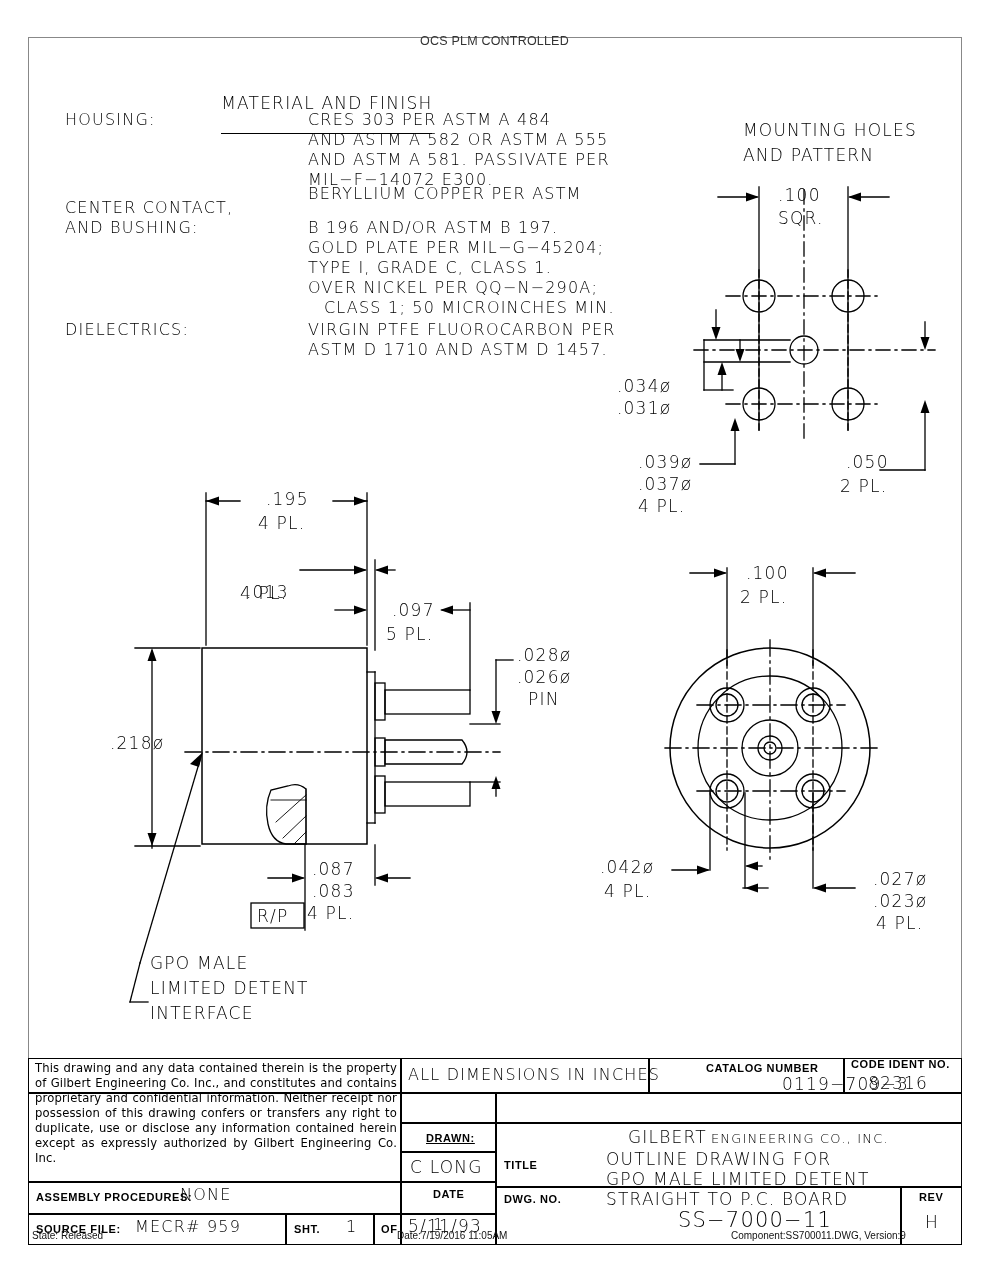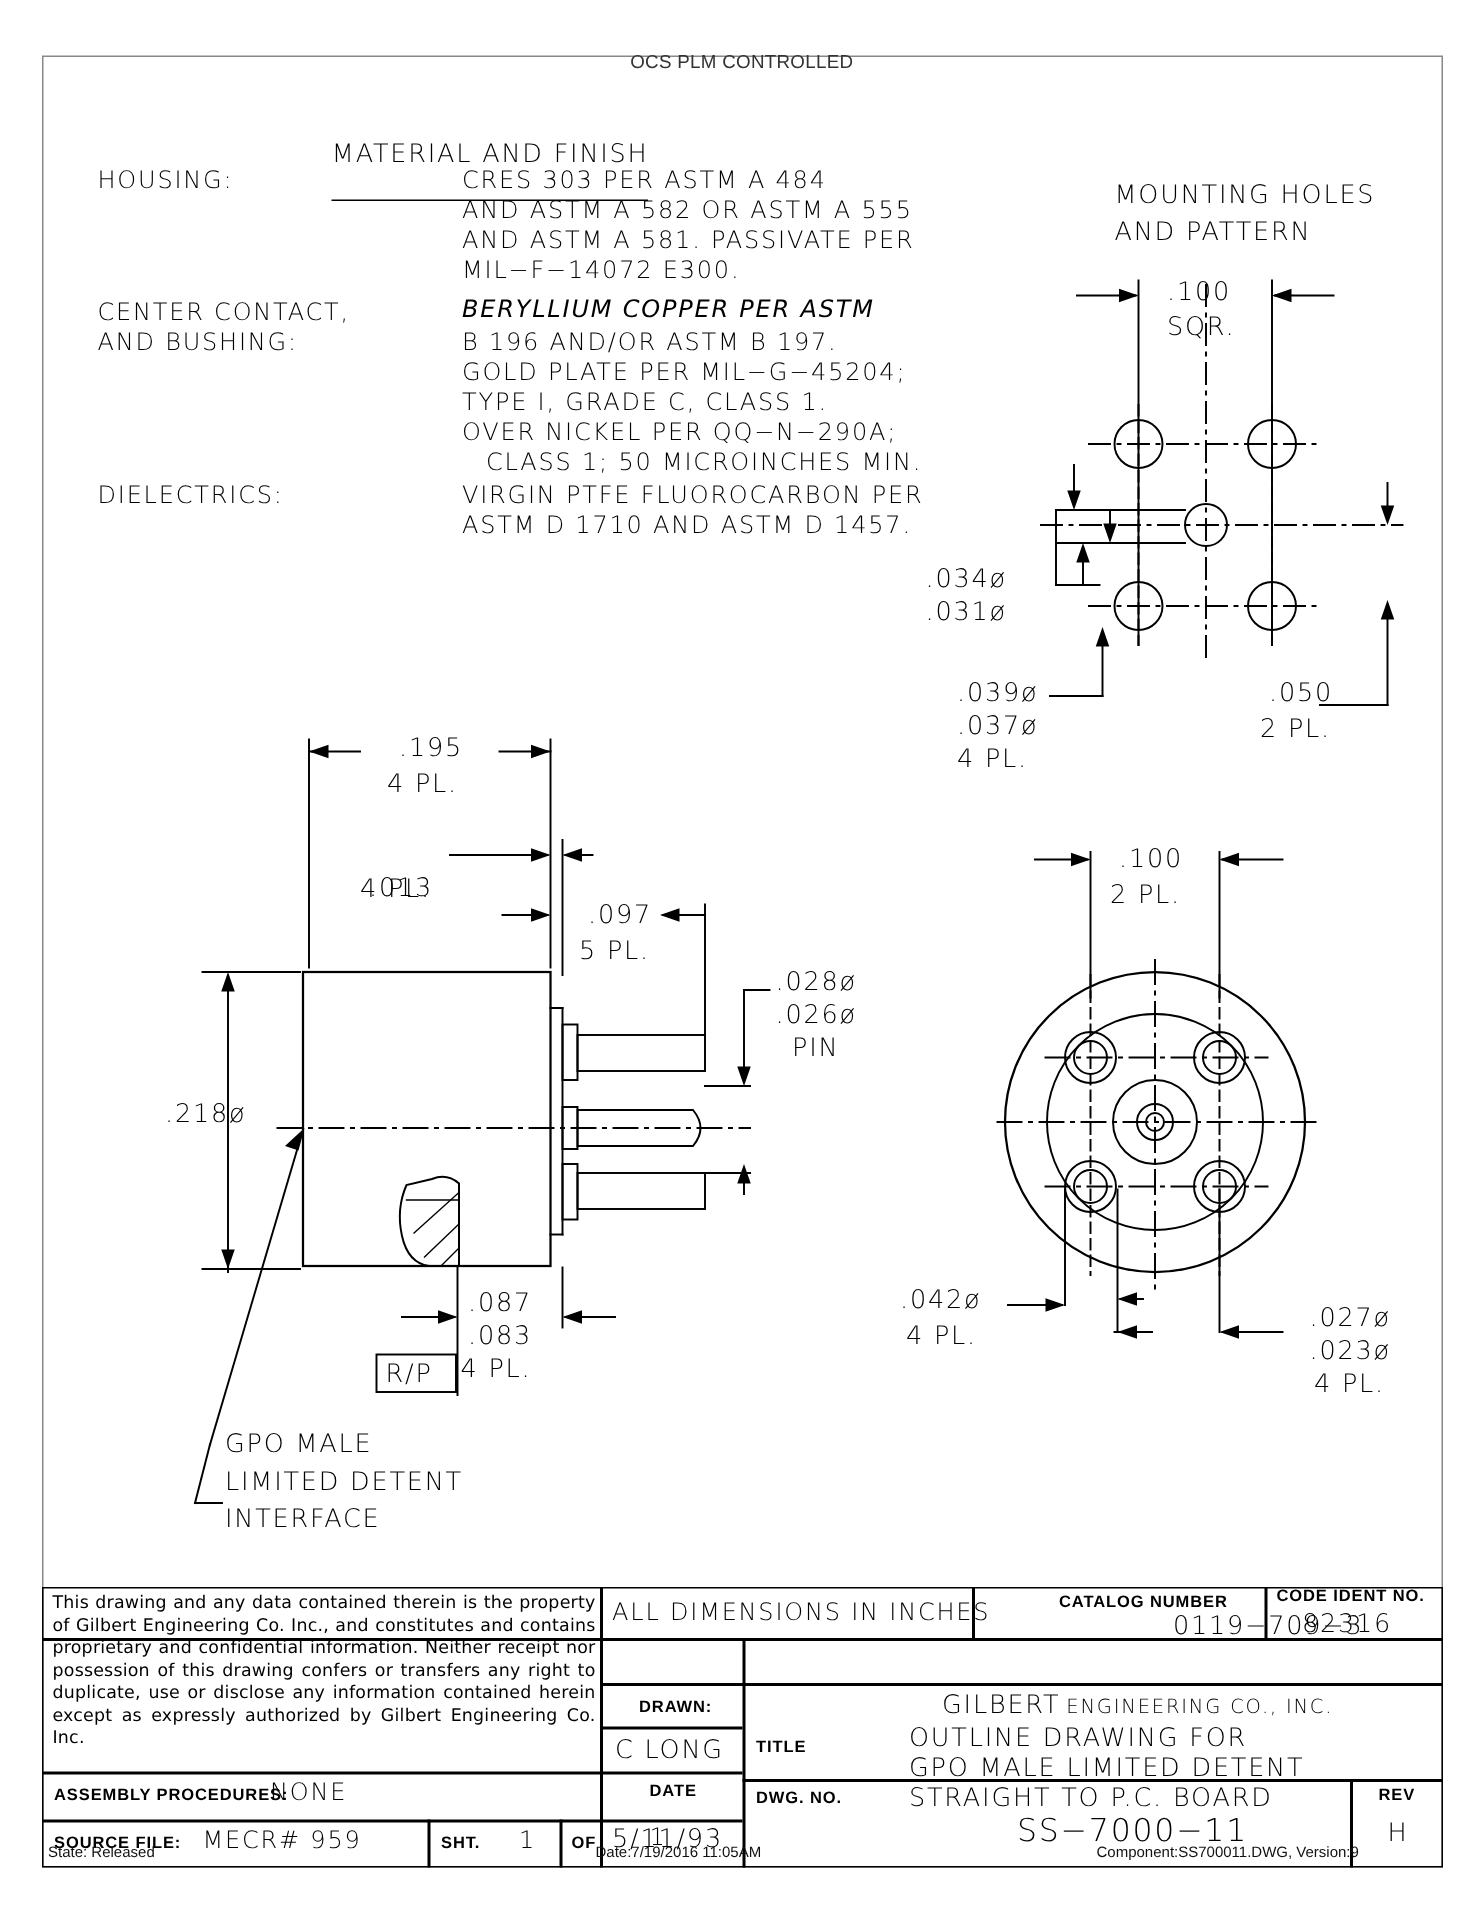--- a/index.html
+++ b/index.html
@@ -207,21 +207,21 @@
 </div>
 
 <div class="abs eng t16" style="left:65px;top:110px;">HOUSING:</div>
 <div class="abs eng t16" style="left:308px;top:110px;">CRES 303 PER ASTM A 484</div>
 <div class="abs eng t16" style="left:308px;top:130px;">AND ASTM A 582 OR ASTM A 555</div>
 <div class="abs eng t16" style="left:308px;top:150px;">AND ASTM A 581. PASSIVATE PER</div>
 <div class="abs eng t16" style="left:308px;top:170px;">MIL−F−14072 E300.</div>
 
 <div class="abs eng t16" style="left:65px;top:198px;">CENTER CONTACT,</div>
 <div class="abs eng t16" style="left:65px;top:218px;">AND BUSHING:</div>
-<div class="abs eng t16" style="left:308px;top:196px;font-style:italic;">BERYLLIUM COPPER PER ASTM</div>
+<div class="abs eng t16" style="left:308px;top:184px;">BERYLLIUM COPPER PER ASTM</div>
 <div class="abs eng t16" style="left:308px;top:218px;">B 196 AND/OR ASTM B 197.</div>
 <div class="abs eng t16" style="left:308px;top:238px;">GOLD PLATE PER MIL−G−45204;</div>
 <div class="abs eng t16" style="left:308px;top:258px;">TYPE I, GRADE C, CLASS 1.</div>
 <div class="abs eng t16" style="left:308px;top:278px;">OVER NICKEL PER QQ−N−290A;</div>
 <div class="abs eng t16" style="left:324px;top:298px;">CLASS 1; 50 MICROINCHES MIN.</div>
 
 <div class="abs eng t16" style="left:65px;top:320px;">DIELECTRICS:</div>
 <div class="abs eng t16" style="left:308px;top:320px;">VIRGIN PTFE FLUOROCARBON PER</div>
 <div class="abs eng t16" style="left:308px;top:340px;">ASTM D 1710 AND ASTM D 1457.</div>
 
@@ -309,21 +309,21 @@
   <div class="tb-cell eng t16" style="left:405px;top:157px;">1</div>
 
   <div class="tb-cell eng t16" style="left:380px;top:7px;">ALL DIMENSIONS IN INCHES</div>
 
   <div class="tb-cell bold-lbl" style="left:678px;top:4px;">CATALOG NUMBER</div>
   <div class="tb-cell eng t17" style="left:706px;top:16px;margin-left:48px;">0119−709−3</div>
 
   <div class="tb-cell bold-lbl" style="left:823px;top:0;">CODE IDENT NO.</div>
   <div class="tb-cell eng t17" style="left:840px;top:15px;">82316</div>
 
-  <div class="tb-cell bold-lbl" style="left:398px;top:74px;">DRAWN:</div>
+  <div class="tb-cell bold-lbl" style="left:398px;top:74px;text-decoration:underline;">DRAWN:</div>
   <div class="tb-cell eng t17" style="left:382px;top:99px;">C LONG</div>
 
   <div class="tb-cell bold-lbl" style="left:405px;top:130px;">DATE</div>
   <div class="tb-cell eng t17" style="left:380px;top:158px;">5/11/93</div>
 
   <div class="tb-cell" style="left:600px;top:69px;">
     <span class="eng t17">GILBERT</span><span class="eng t13" style="margin-left:4px;">ENGINEERING CO., INC.</span>
   </div>
 
   <div class="tb-cell bold-lbl" style="left:476px;top:101px;">TITLE</div>

